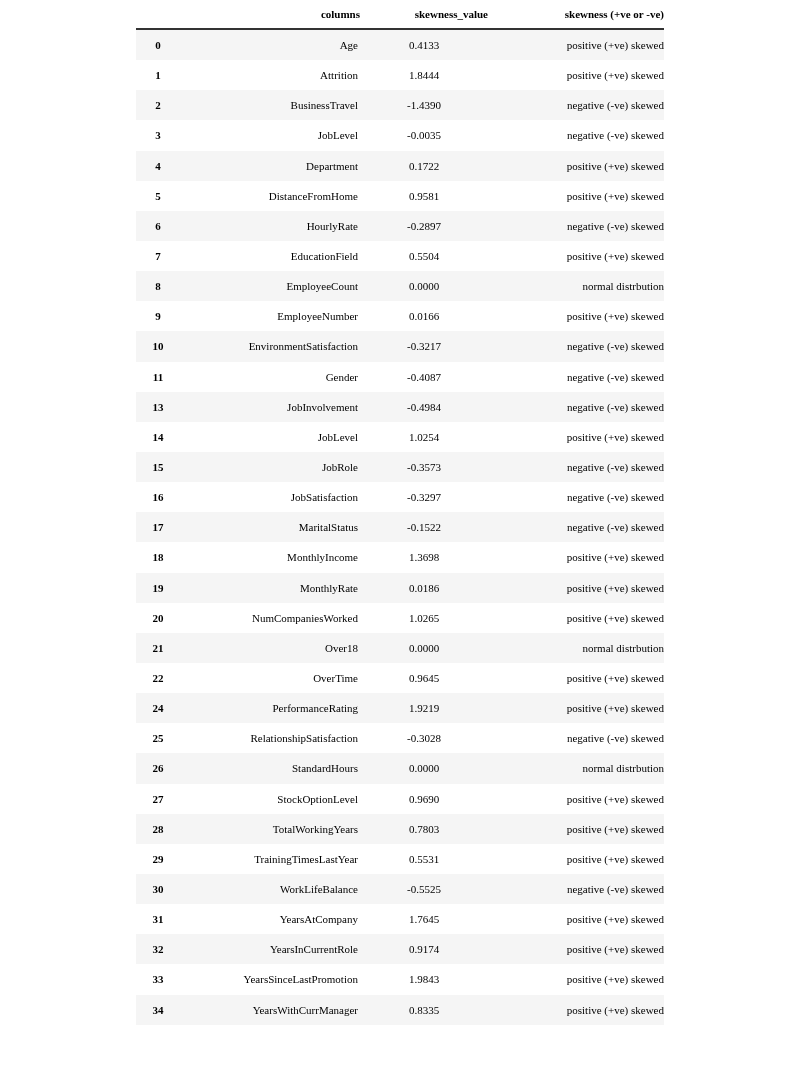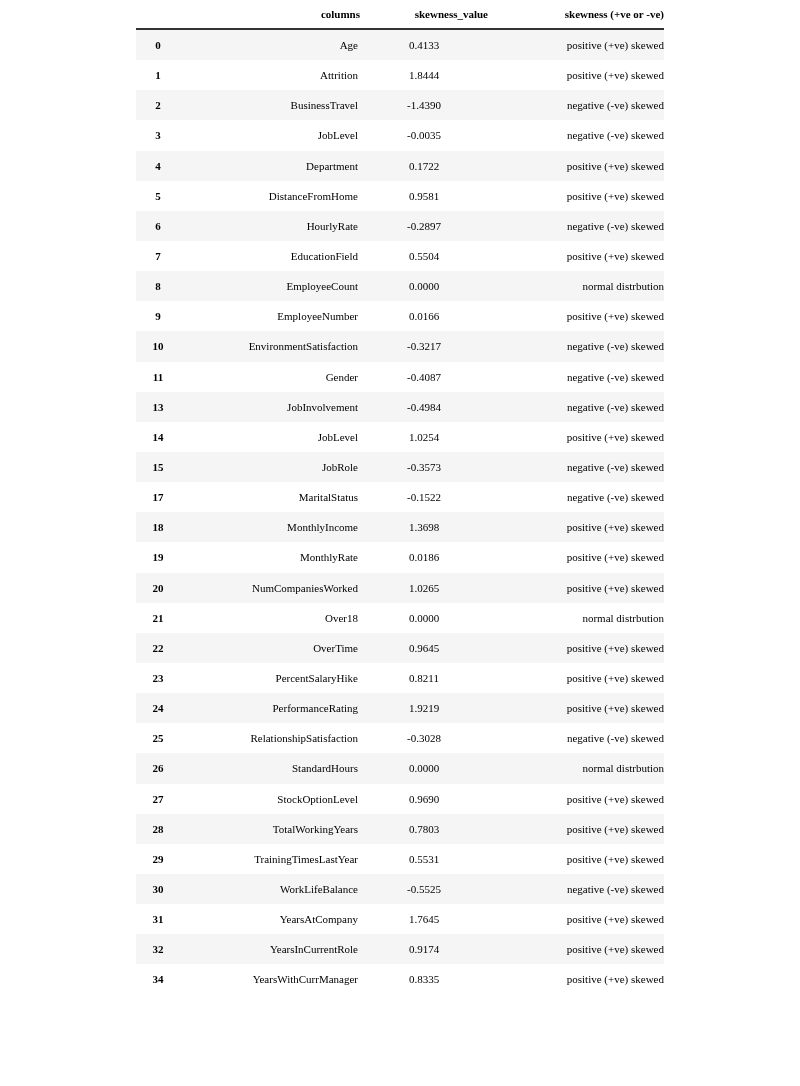--- a/index.html
+++ b/index.html
@@ -122,20 +122,26 @@
         <td class="val">1.0254</td>
         <td>positive (+ve) skewed</td>
       </tr>
       <tr>
         <th>15</th>
         <td class="col-name">JobRole</td>
         <td class="val">-0.3573</td>
         <td>negative (-ve) skewed</td>
       </tr>
       <tr>
+        <th>16</th>
+        <td class="col-name">JobSatisfaction</td>
+        <td class="val">-0.3297</td>
+        <td>negative (-ve) skewed</td>
+      </tr>
+      <tr>
         <th>17</th>
         <td class="col-name">MaritalStatus</td>
         <td class="val">-0.1522</td>
         <td>negative (-ve) skewed</td>
       </tr>
       <tr>
         <th>18</th>
         <td class="col-name">MonthlyIncome</td>
         <td class="val">1.3698</td>
         <td>positive (+ve) skewed</td>
@@ -158,26 +164,20 @@
         <td class="val">0.0000</td>
         <td>normal distrbution</td>
       </tr>
       <tr>
         <th>22</th>
         <td class="col-name">OverTime</td>
         <td class="val">0.9645</td>
         <td>positive (+ve) skewed</td>
       </tr>
       <tr>
-        <th>23</th>
-        <td class="col-name">PercentSalaryHike</td>
-        <td class="val">0.8211</td>
-        <td>positive (+ve) skewed</td>
-      </tr>
-      <tr>
         <th>24</th>
         <td class="col-name">PerformanceRating</td>
         <td class="val">1.9219</td>
         <td>positive (+ve) skewed</td>
       </tr>
       <tr>
         <th>25</th>
         <td class="col-name">RelationshipSatisfaction</td>
         <td class="val">-0.3028</td>
         <td>negative (-ve) skewed</td>
@@ -218,19 +218,25 @@
         <td class="val">1.7645</td>
         <td>positive (+ve) skewed</td>
       </tr>
       <tr>
         <th>32</th>
         <td class="col-name">YearsInCurrentRole</td>
         <td class="val">0.9174</td>
         <td>positive (+ve) skewed</td>
       </tr>
       <tr>
+        <th>33</th>
+        <td class="col-name">YearsSinceLastPromotion</td>
+        <td class="val">1.9843</td>
+        <td>positive (+ve) skewed</td>
+      </tr>
+      <tr>
         <th>34</th>
         <td class="col-name">YearsWithCurrManager</td>
         <td class="val">0.8335</td>
         <td>positive (+ve) skewed</td>
       </tr>
     </tbody>
 </table>
 
 </body></html>

